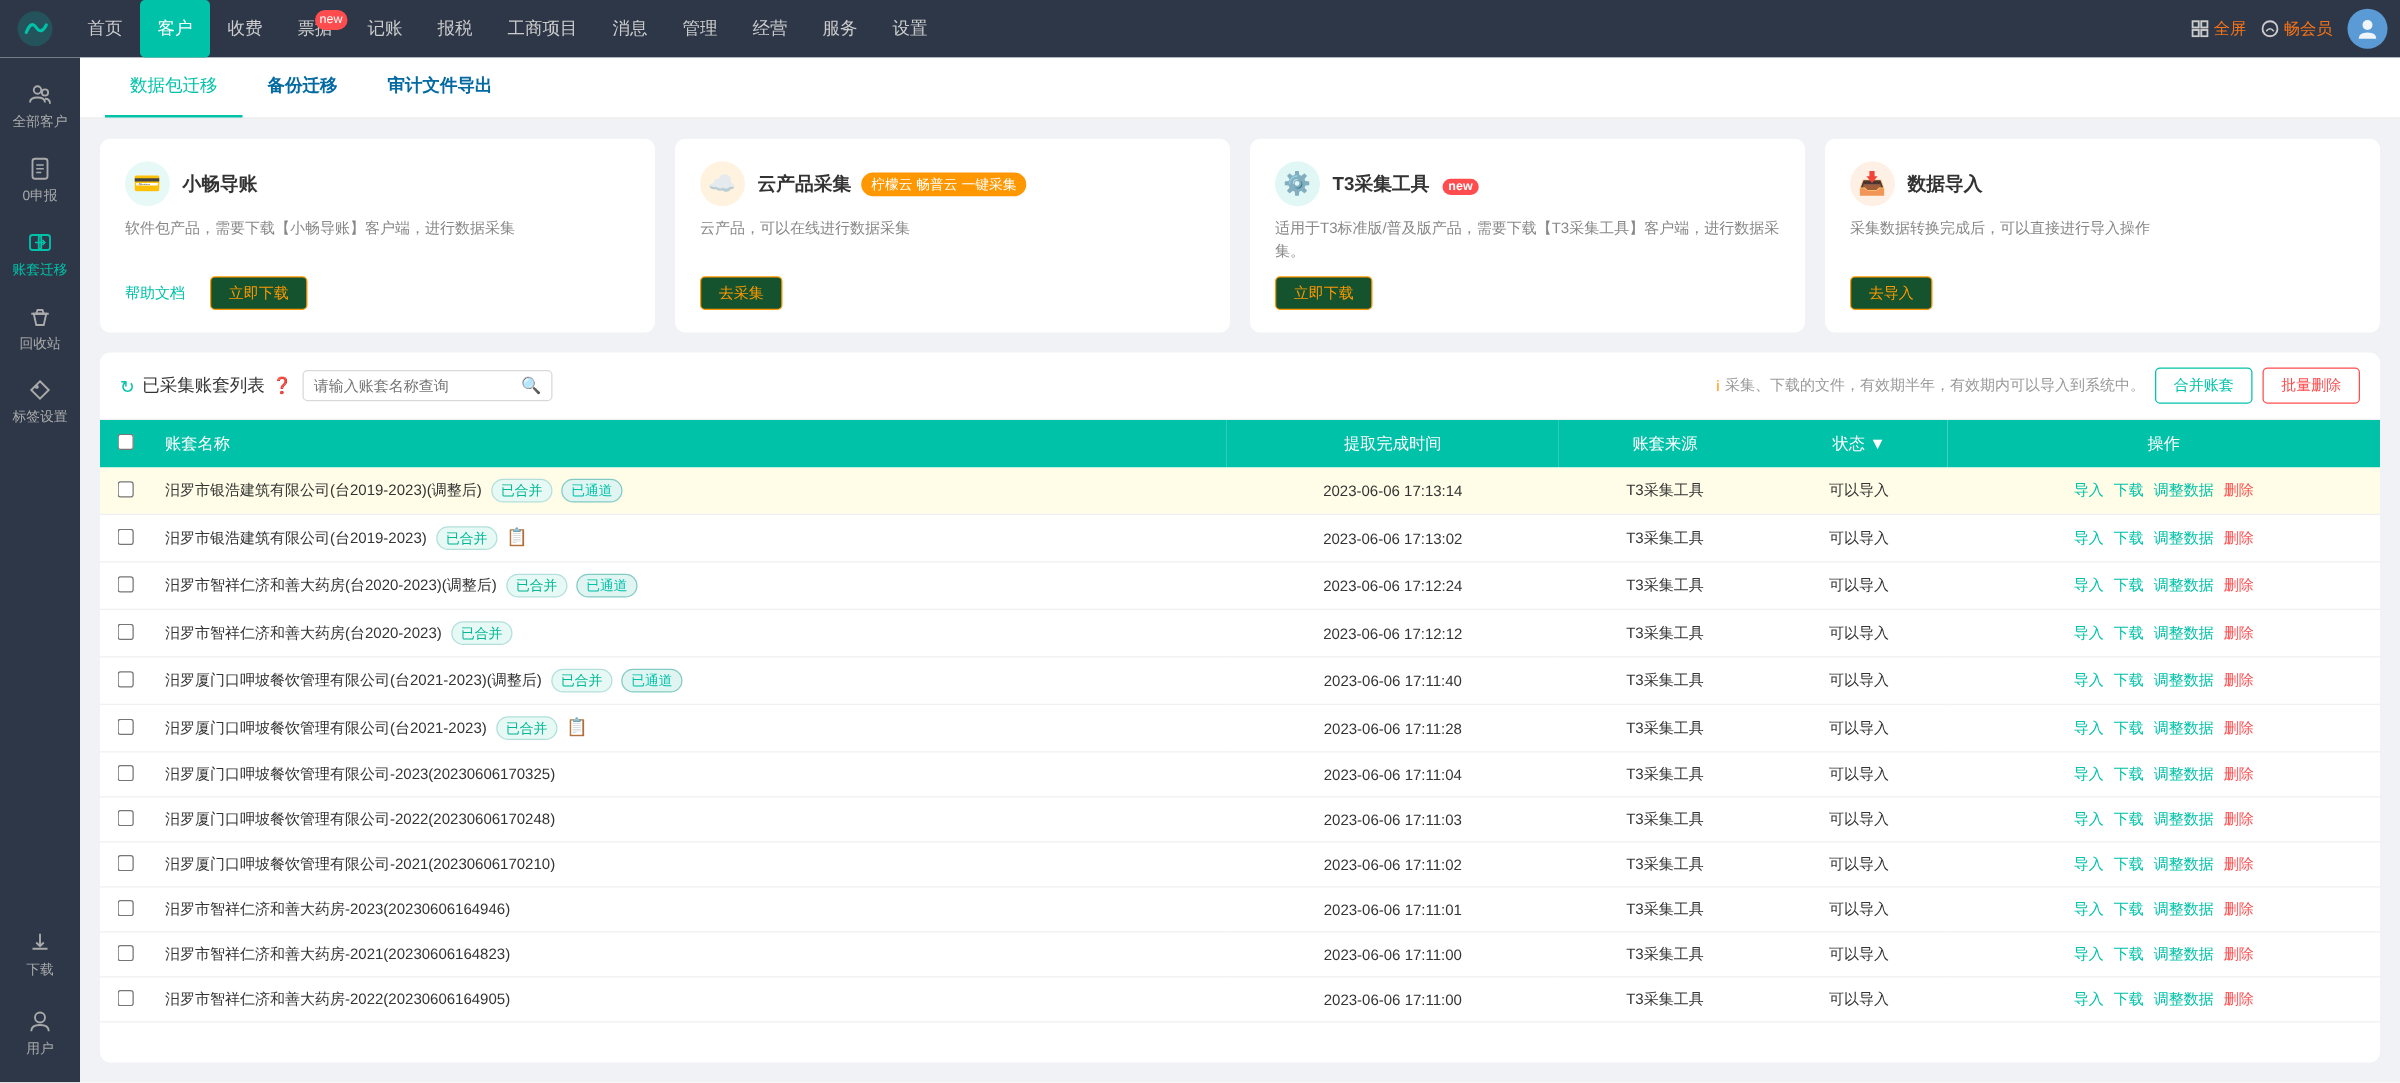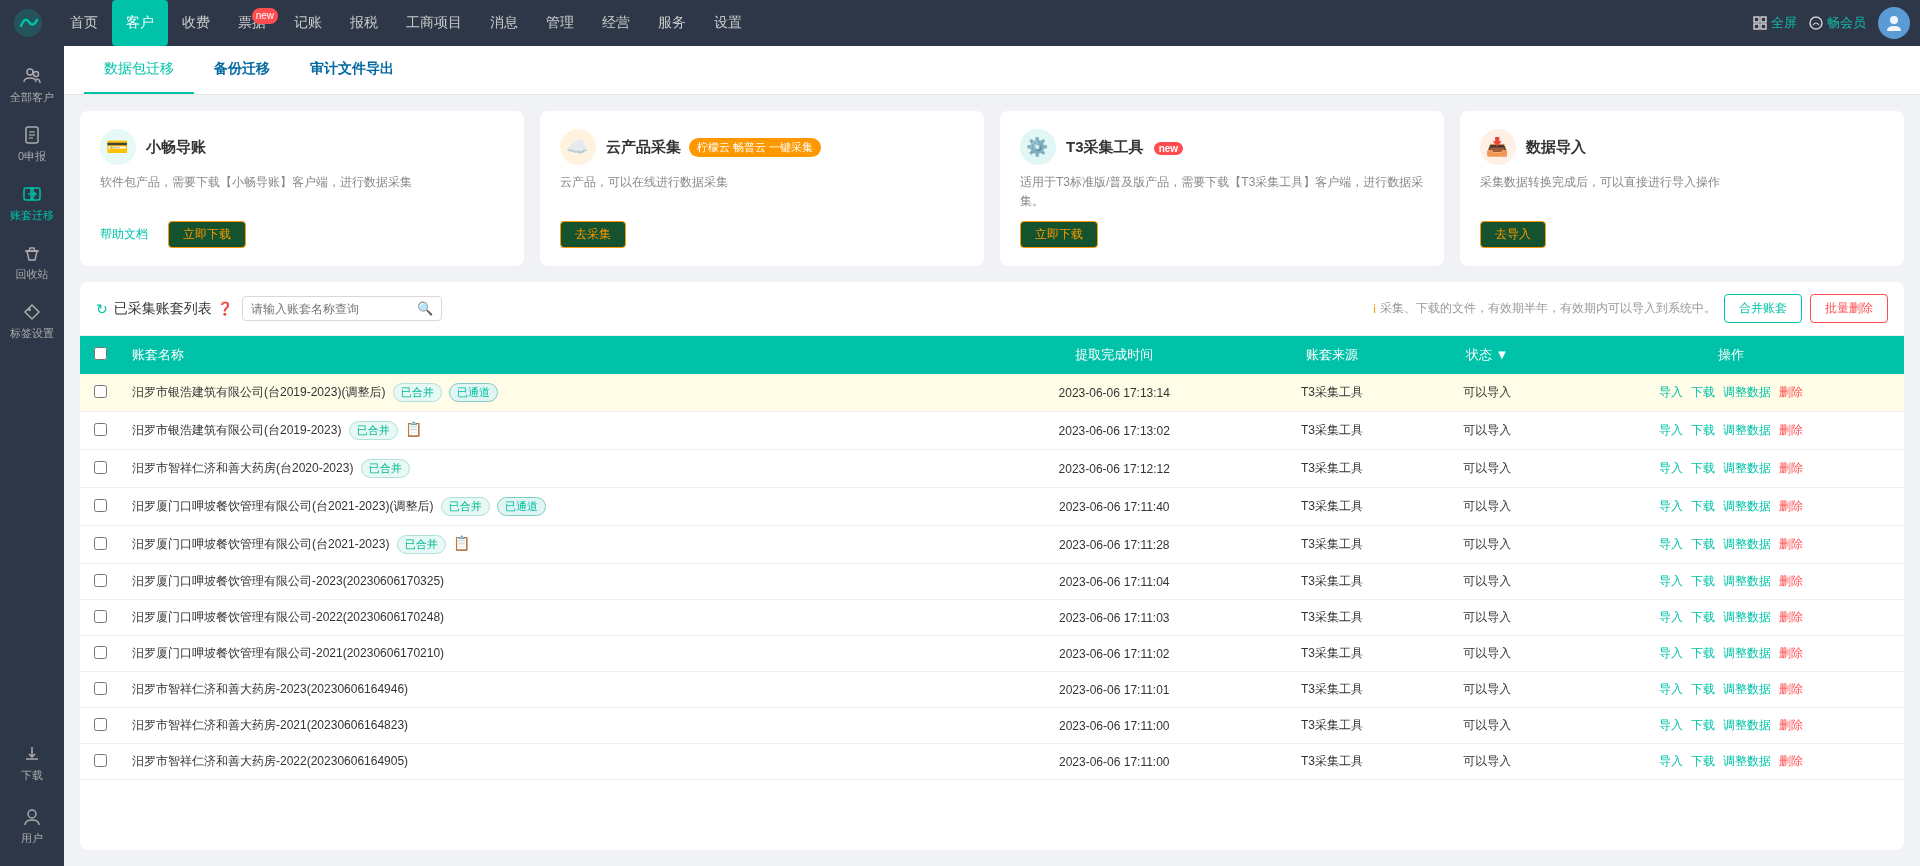--- a/index.html
+++ b/index.html
@@ -6,21 +6,21 @@
     body { font-family: 'Microsoft YaHei', Arial, sans-serif; font-size: 13px; background: #f0f2f5; color: #333; display: flex; flex-direction: column; height: 866px; overflow: hidden; }
 
     
     .top-nav { background: #2d3748; height: 46px; display: flex; align-items: center; padding: 0 10px; flex-shrink: 0; }
     .logo { width: 36px; height: 36px; margin-right: 10px; display: flex; align-items: center; justify-content: center; }
     .logo svg { width: 30px; height: 30px; }
     .nav-items { display: flex; align-items: center; flex: 1; }
     .nav-item { color: #ccc; padding: 0 14px; height: 46px; display: flex; align-items: center; cursor: pointer; font-size: 14px; position: relative; white-space: nowrap; }
     .nav-item.active { background: #00c2a8; color: #fff; border-radius: 4px; }
     .nav-item .new-badge { position: absolute; top: 8px; right: 2px; background: #ff4d4f; color: #fff; font-size: 10px; padding: 0 4px; border-radius: 8px; line-height: 16px; }
-    .nav-right { display: flex; align-items: center; gap: 12px; color: #14b8a6; }
+    .nav-right { display: flex; align-items: center; gap: 12px; color: #f97316; }
     .nav-right-item { display: flex; align-items: center; gap: 4px; cursor: pointer; font-size: 13px; }
     .avatar { width: 32px; height: 32px; border-radius: 50%; background: #5b9bd5; display: flex; align-items: center; justify-content: center; color: #fff; font-size: 14px; }
 
     
     .main-layout { display: flex; flex: 1; overflow: hidden; }
 
     
     .sidebar { width: 64px; background: #2d3748; display: flex; flex-direction: column; align-items: center; padding: 10px 0; flex-shrink: 0; }
     .sidebar-item { display: flex; flex-direction: column; align-items: center; padding: 10px 0; cursor: pointer; color: #aaa; font-size: 11px; gap: 4px; width: 100%; }
     .sidebar-item.active { color: #fff; }
@@ -322,20 +322,28 @@
                 <tr>
                   <td class="checkbox-col"><input type="checkbox" style=""></td>
                   <td><span>汨罗市银浩建筑有限公司(台2019-2023)</span> <span class="tag-badge tag-green">已合并</span> <span class="icon-small">📋</span></td>
                   <td>2023-06-06 17:13:02</td>
                   <td>T3采集工具</td>
                   <td class="status-ok">可以导入</td>
                   <td><a class="action-link">导入</a><a class="action-link">下载</a><a class="action-link">调整数据</a><a class="action-link delete">删除</a></td>
                 </tr>
                 <tr>
                   <td class="checkbox-col"><input type="checkbox" style=""></td>
+                  <td><span>汨罗市智祥仁济和善大药房(台2020-2023)(调整后)</span> <span class="tag-badge tag-green">已合并</span> <span class="tag-badge tag-teal">已通道</span></td>
+                  <td>2023-06-06 17:12:24</td>
+                  <td>T3采集工具</td>
+                  <td class="status-ok">可以导入</td>
+                  <td><a class="action-link">导入</a><a class="action-link">下载</a><a class="action-link">调整数据</a><a class="action-link delete">删除</a></td>
+                </tr>
+                <tr>
+                  <td class="checkbox-col"><input type="checkbox" style=""></td>
                   <td><span>汨罗市智祥仁济和善大药房(台2020-2023)</span> <span class="tag-badge tag-green">已合并</span></td>
                   <td>2023-06-06 17:12:12</td>
                   <td>T3采集工具</td>
                   <td class="status-ok">可以导入</td>
                   <td><a class="action-link">导入</a><a class="action-link">下载</a><a class="action-link">调整数据</a><a class="action-link delete">删除</a></td>
                 </tr>
                 <tr>
                   <td class="checkbox-col"><input type="checkbox" style=""></td>
                   <td><span>汨罗厦门口呷坡餐饮管理有限公司(台2021-2023)(调整后)</span> <span class="tag-badge tag-green">已合并</span> <span class="tag-badge tag-teal">已通道</span></td>
                   <td>2023-06-06 17:11:40</td>

